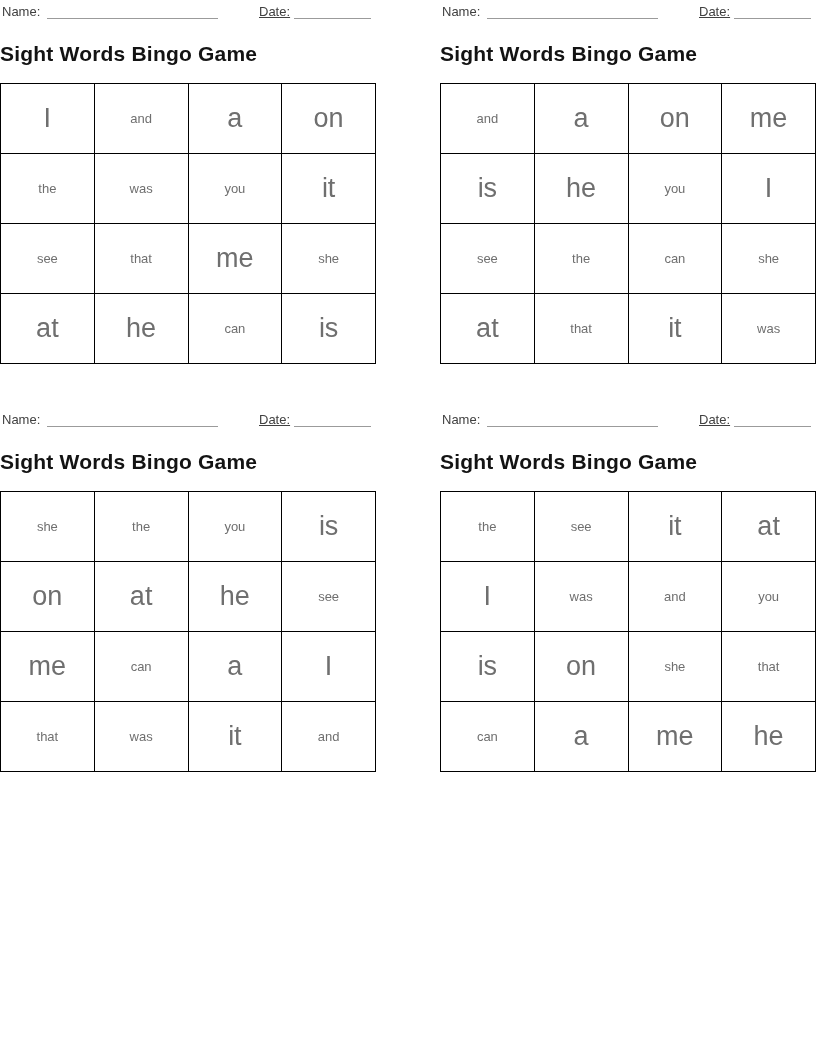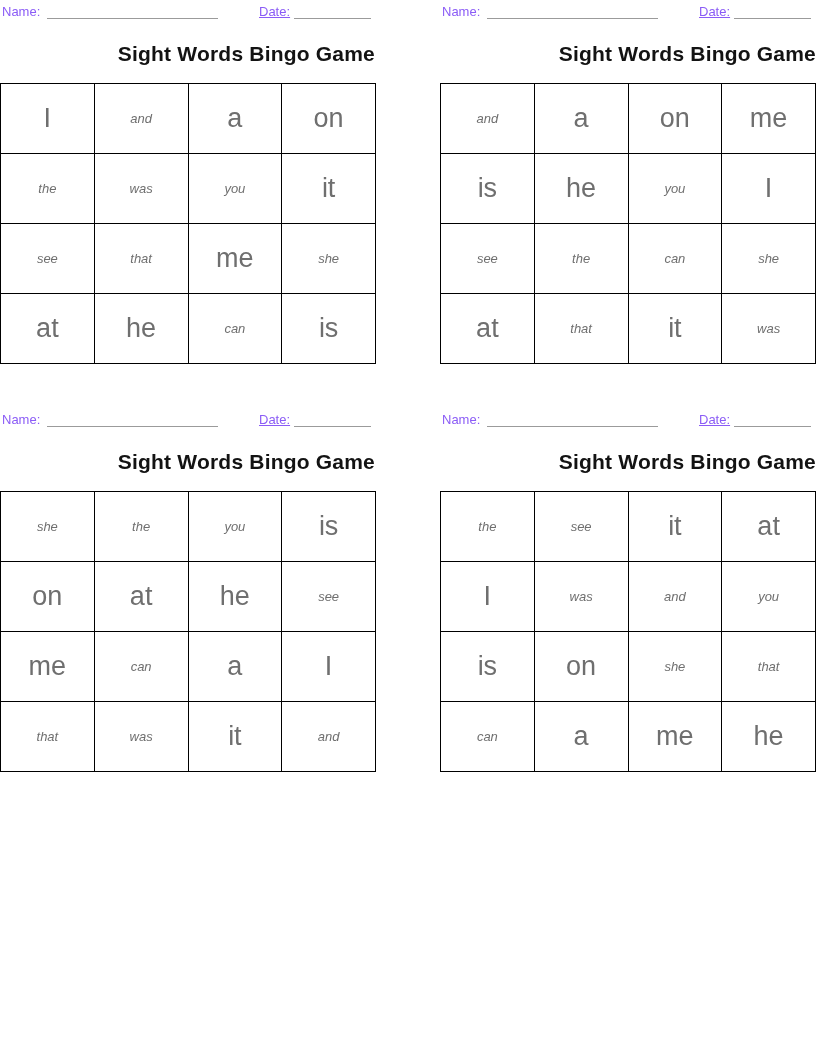--- a/index.html
+++ b/index.html
@@ -12,40 +12,40 @@
   }
   .card { position: absolute; }
   .card-tl { left: 0;     top: 0;     width: 375px; height: 400px; }
   .card-tr { left: 440px; top: 0;     width: 376px; height: 400px; }
   .card-bl { left: 0;     top: 408px; width: 375px; height: 400px; }
   .card-br { left: 440px; top: 408px; width: 376px; height: 400px; }
 
   .lbl {
     position: absolute;
     font-size: 13px;
-    color: #8b5cf6;
+    color: #404040;
     top: 4px;
     white-space: nowrap;
   }
   .name-lbl { left: 2px; }
   .date-lbl { left: 259px; text-decoration: underline; }
   .uline {
     position: absolute;
     top: 6px;
     height: 12px;
     border-bottom: 1px solid #9b9b9b;
   }
   .name-line { left: 47px;  width: 171px; }
   .date-line { left: 294px; width: 77px; }
 
   .title {
     position: absolute;
     top: 42px; left: 0;
     width: 100%;
-    text-align: right;
+    text-align: left;
     font-size: 21px;
     font-weight: bold;
     color: #131313;
     letter-spacing: 0.2px;
   }
 
   .grid {
     position: absolute;
     top: 83px; left: 0;
     display: grid;
@@ -58,21 +58,21 @@
     box-sizing: border-box;
     border-right: 1px solid #000;
     border-bottom: 1px solid #000;
     display: flex;
     align-items: center;
     justify-content: center;
     color: #6f6f6f;
     overflow: hidden;
   }
   .cell[data-size="large"] { font-size: 27px; }
-  .cell[data-size="small"] { font-size: 13px; font-style: italic; }
+  .cell[data-size="small"] { font-size: 13px; }
 </style>
 </head>
 <body>
 
 <div class="card card-tl">
   <span class="lbl name-lbl">Name:</span>
   <span class="uline name-line"></span>
   <span class="lbl date-lbl">Date:</span>
   <span class="uline date-line"></span>
   <div class="title">Sight Words Bingo Game</div>

